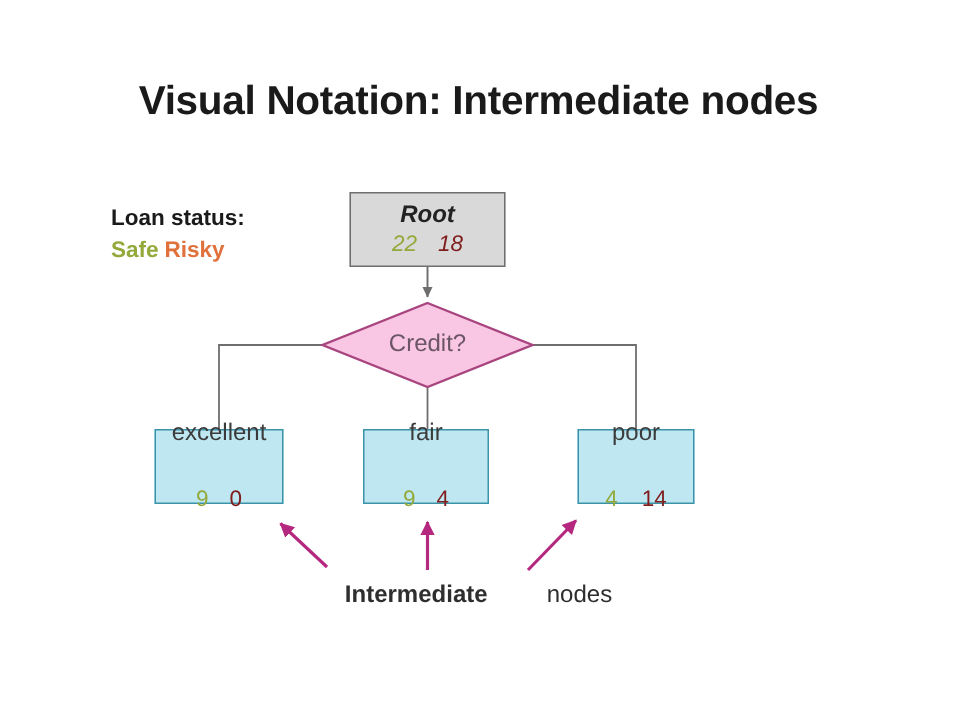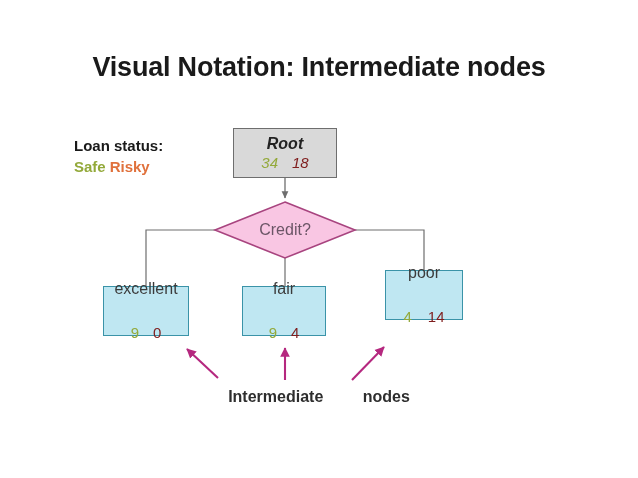--- a/index.html
+++ b/index.html
@@ -103,21 +103,21 @@
 
   
   .leaf {
     background: #bfe7f2;
     border: 1.5px solid #3a93a8;
     height: 50px;
     gap: 25px;
   }
   #node-excellent { left: 103px; top: 286px; width: 86px; }
   #node-fair      { left: 242px; top: 286px; width: 84px; }
-  #node-poor      { left: 385px; top: 270px; width: 78px; }
+  #node-poor      { left: 385px; top: 286px; width: 78px; }
 
   #node-poor .cnt-risky { margin-left: 16px; margin-top: 32px; }
 
   
   #node-credit {
     position: absolute;
     left: 215px;
     top: 202px;
     width: 140px;
     height: 56px;
@@ -141,21 +141,21 @@
     position: absolute;
     left: 0;
     top: 388px;
     width: 638px;
     text-align: center;
     font-size: 16px;
     color: #2e2e2e;
     white-space: nowrap;
   }
   #caption .cap-strong { font-weight: bold; }
-  #caption .cap-plain  { font-weight: bold; padding-left: 35px; }
+  #caption .cap-plain  { font-weight: normal; padding-left: 35px; }
 </style>
 </head>
 <body>
 
 <div id="slide">
 
   <div id="legend">
     <div class="legend-title">Loan status:</div>
     <div class="legend-values">
       <span class="safe">Safe</span><span class="risky">Risky</span>
@@ -185,21 +185,21 @@
     <polygon points="285,202 355,230 285,258 215,230" fill="#f9c6e3" stroke="#a8447f" stroke-width="1.6"></polygon>
 
     <path d="M218,378 L187,349" stroke="#b5287f" stroke-width="2.1" fill="none" marker-end="url(#magenta-arrow)"></path>
     <path d="M285,380 L285,348" stroke="#b5287f" stroke-width="2.1" fill="none" marker-end="url(#magenta-arrow)"></path>
     <path d="M352,380 L384,347" stroke="#b5287f" stroke-width="2.1" fill="none" marker-end="url(#magenta-arrow)"></path>
   </svg>
 
   <div class="node" id="node-root">
     <div class="node-label">Root</div>
     <div class="node-counts">
-      <span class="cnt-safe">34</span><span class="cnt-risky">18</span>
+      <span class="cnt-safe">22</span><span class="cnt-risky">18</span>
     </div>
   </div>
 
   <div id="node-credit">
     <div class="diamond-text">Credit?</div>
   </div>
 
   <div class="node leaf" id="node-excellent">
     <div class="node-label">excellent</div>
     <div class="node-counts">

